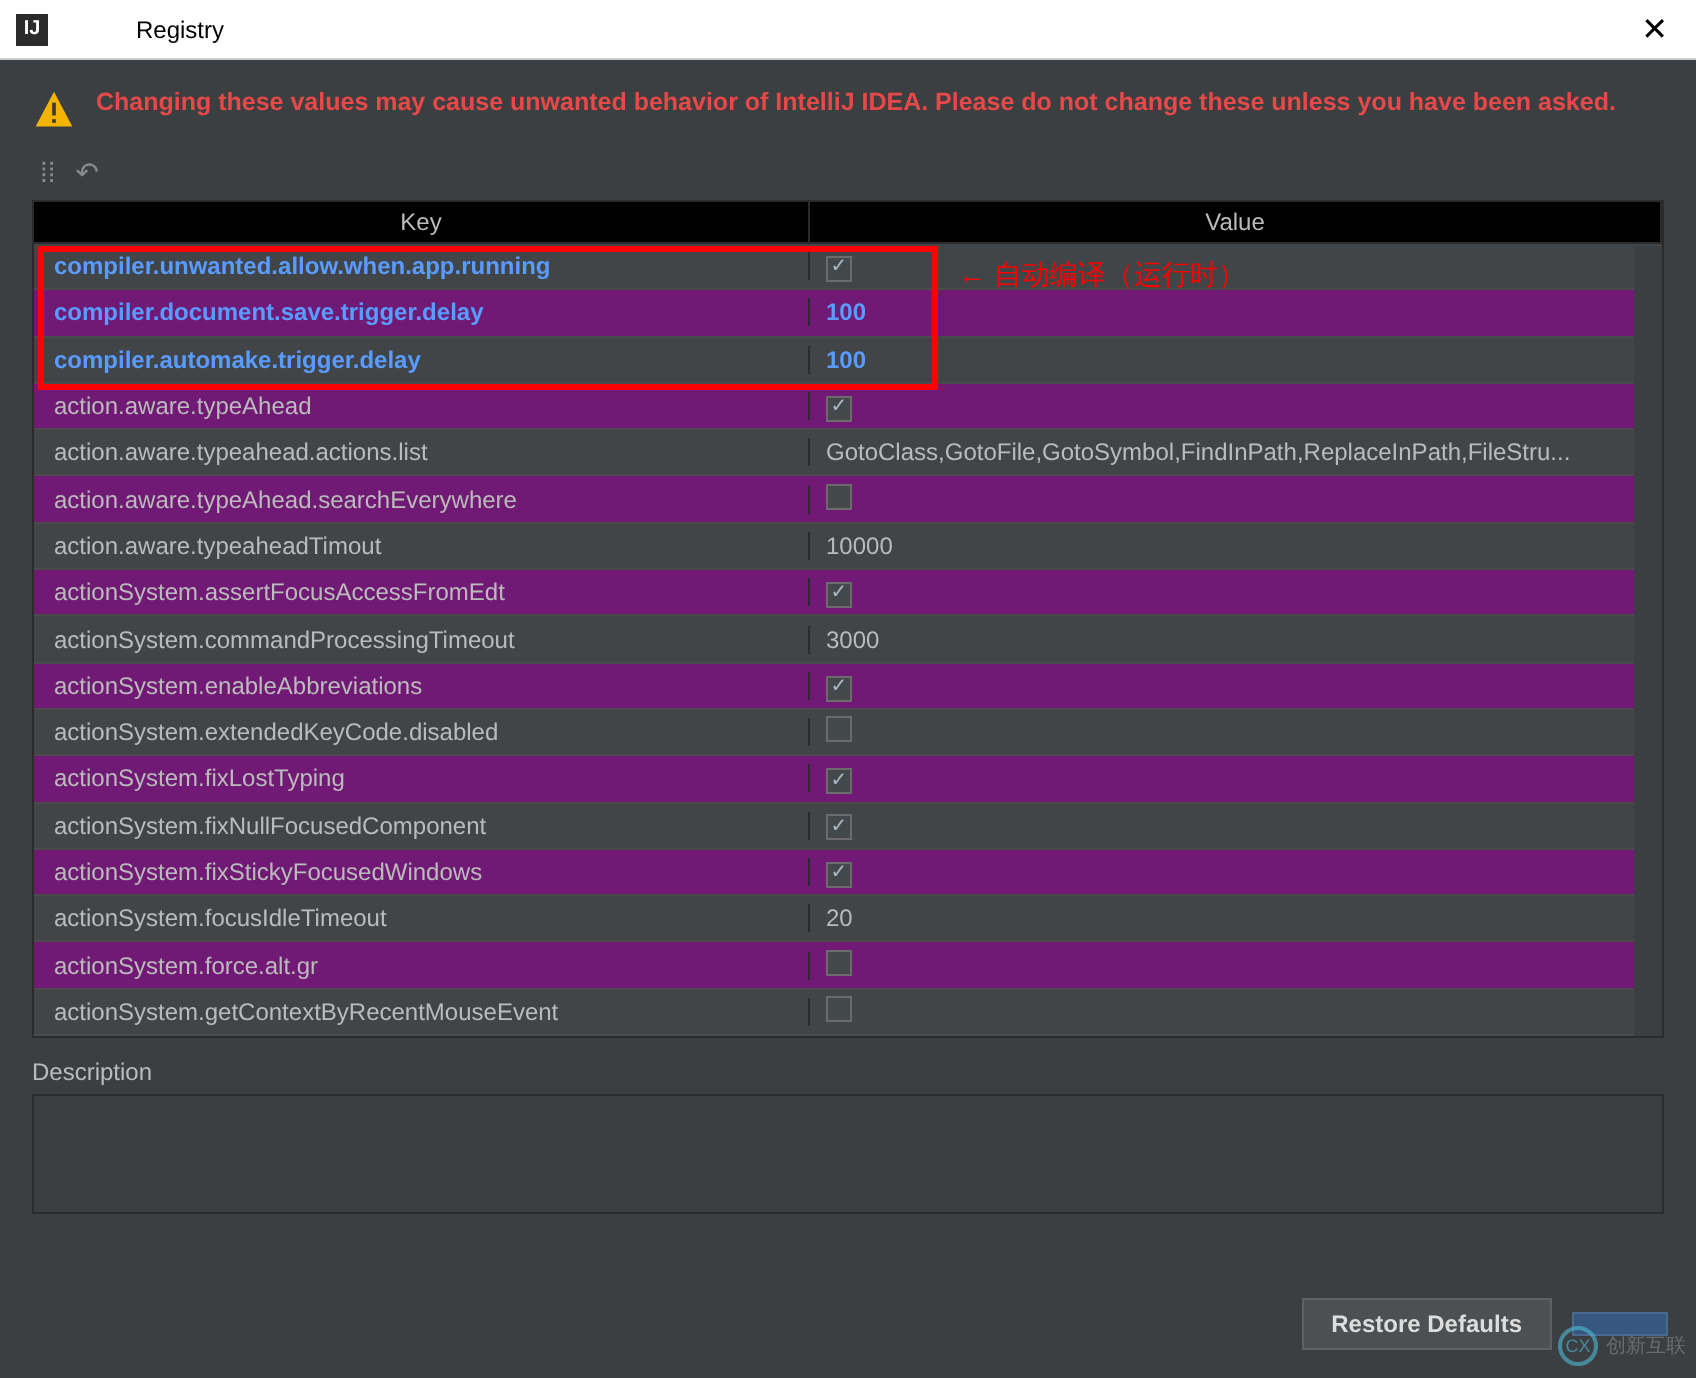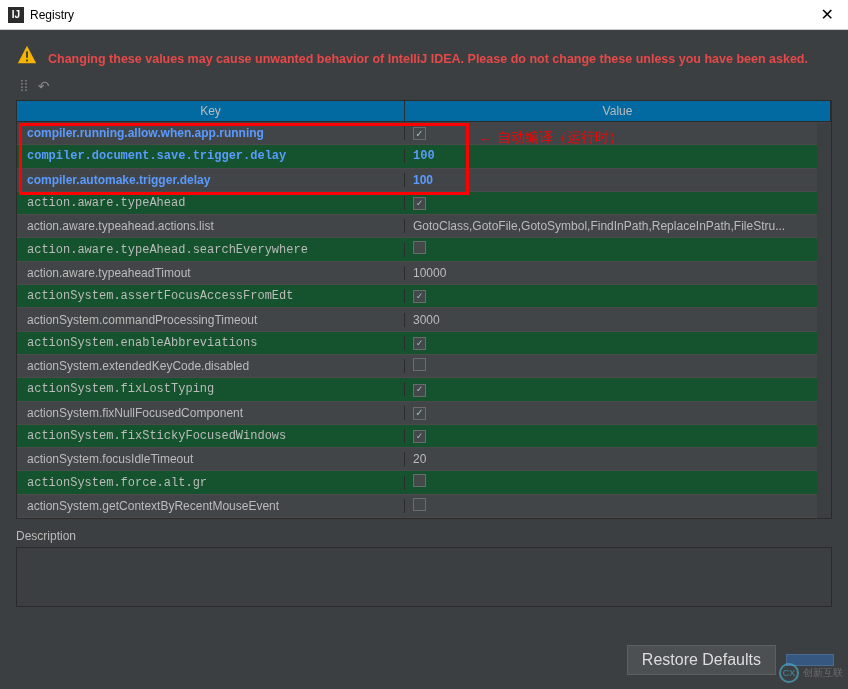--- a/index.html
+++ b/index.html
@@ -14,54 +14,55 @@
   }
   .titlebar {
     background: #ffffff;
     color: #000;
     height: 30px;
     display: flex;
     align-items: center;
     padding: 0 8px;
     font-size: 12px;
     border-bottom: 1px solid #ccc;
+    gap: 38px;
   }
   .titlebar .app-icon {
     width: 16px; height: 16px;
     background: #2b2b2b;
     display: inline-flex;
     align-items: center; justify-content: center;
     margin-right: 6px;
     color: #fff; font-size: 10px; font-weight: bold;
   }
   .titlebar .title-text { flex: 1; }
   .titlebar .win-close { font-size: 16px; padding: 2px 6px; cursor: default; }
   .dialog-body {
     padding: 14px 16px 10px 16px;
   }
   .warning-row {
     display: flex;
-    align-items: flex-end;
+    align-items: flex-start;
     gap: 10px;
     margin-bottom: 10px;
   }
   .warn-icon svg { display:block; }
   .warn-text { color: #e74848; font-weight: bold; font-size: 12.5px; white-space: nowrap; }
   .tool-row {
     display:flex; gap:10px; padding:2px 0 4px 4px;
   }
   .tool-icon { color:#8a8a8a; font-size:14px; }
   .table-wrap {
     border: 1px solid #2b2b2b;
     position: relative;
     margin-top: 2px;
   }
   .thead {
     display:flex;
-    background: #0369a1;
+    background: #000000;
     border-bottom: 1px solid #2b2b2b;
   }
   .th {
     text-align:center;
     font-size:12px;
     color:#bbbbbb;
     padding:3px 0;
     border-right:1px solid #2b2b2b;
   }
   .th.key { width: 388px; }
@@ -81,21 +82,21 @@
     white-space:nowrap; overflow:hidden; text-overflow:ellipsis;
     border-right:1px solid #2b2b2b;
   }
   .row .cell-val {
     flex:1;
     padding-left:8px;
     color:#bbbbbb;
     white-space:nowrap; overflow:hidden; text-overflow:ellipsis;
   }
   .row.highlight .cell-key, .row.highlight .cell-val.numeric { color:#5a9bff; font-weight:bold; }
-  .row.zebra1 { background:#14532d;font-family:Liberation Mono, monospace; }
+  .row.zebra1 { background:#701a75; }
   .row.zebra0 { background:#414547; }
   .chkbox {
     width:13px; height:13px;
     border:1px solid #6b6b6b;
     display:inline-flex; align-items:center; justify-content:center;
     background:#43494a;
   }
   .chkbox.checked::after{
     content:"✓"; color:#a9b7c6; font-size:10px; line-height:1;
   }
@@ -123,23 +124,24 @@
   }
   .button-row {
     position:absolute;
     right:14px; bottom:14px;
     display:flex; gap:10px; align-items:center;
   }
   .btn {
     background:#4c5052;
     border:1px solid #5e6060;
     color:#dddddd;
-    font-size:16px;
+    font-size:12px;
     padding:5px 14px;
     cursor:default;
+    font-weight:bold;
   }
   .btn.primary { background:#365880; border-color:#4a6a92; width:48px; padding:5px 0; }
   .watermark {
     position:absolute; right:5px; bottom:6px;
     font-size:10px; color:#888; opacity:.6;
     display:flex; align-items:center; gap:4px;
     pointer-events:none;
   }
   .watermark .logo {
     width:20px;height:20px;border:2px solid #4dbbd6;border-radius:50%;
@@ -173,21 +175,21 @@
     <span class="tool-icon">↶</span>
   </div>
 
   <div class="table-wrap">
     <div class="thead">
       <div class="th key">Key</div>
       <div class="th value">Value</div>
     </div>
     <div class="tbody" id="tbody">
         <div class="row zebra0 highlight">
-          <div class="cell-key">compiler.running.allow.when.app.running</div>
+          <div class="cell-key">compiler.unwanted.allow.when.app.running</div>
           <div class="cell-val"><span class="chkbox checked"></span></div>
         </div>
         <div class="row zebra1 highlight">
           <div class="cell-key">compiler.document.save.trigger.delay</div>
           <div class="cell-val numeric">100</div>
         </div>
         <div class="row zebra0 highlight">
           <div class="cell-key">compiler.automake.trigger.delay</div>
           <div class="cell-val numeric">100</div>
         </div>

